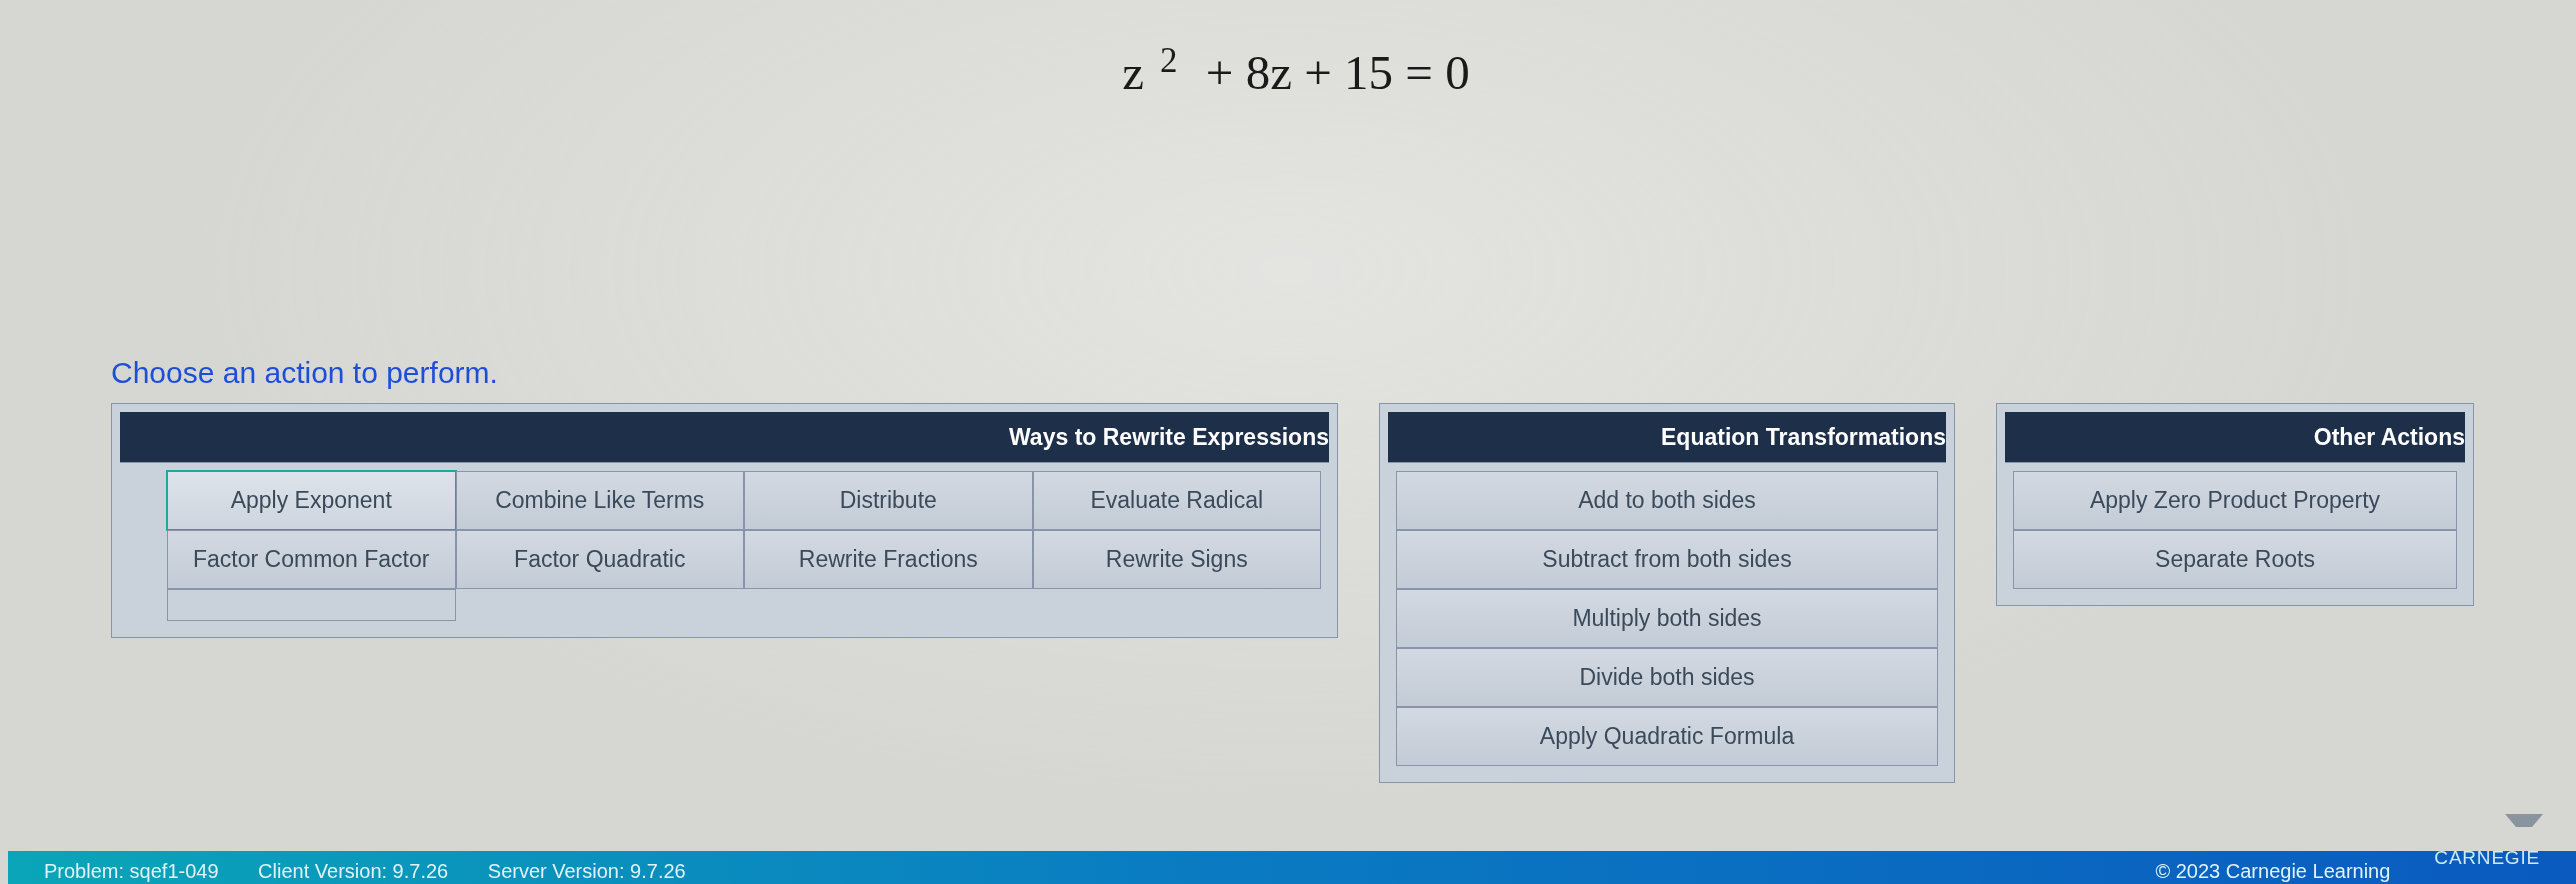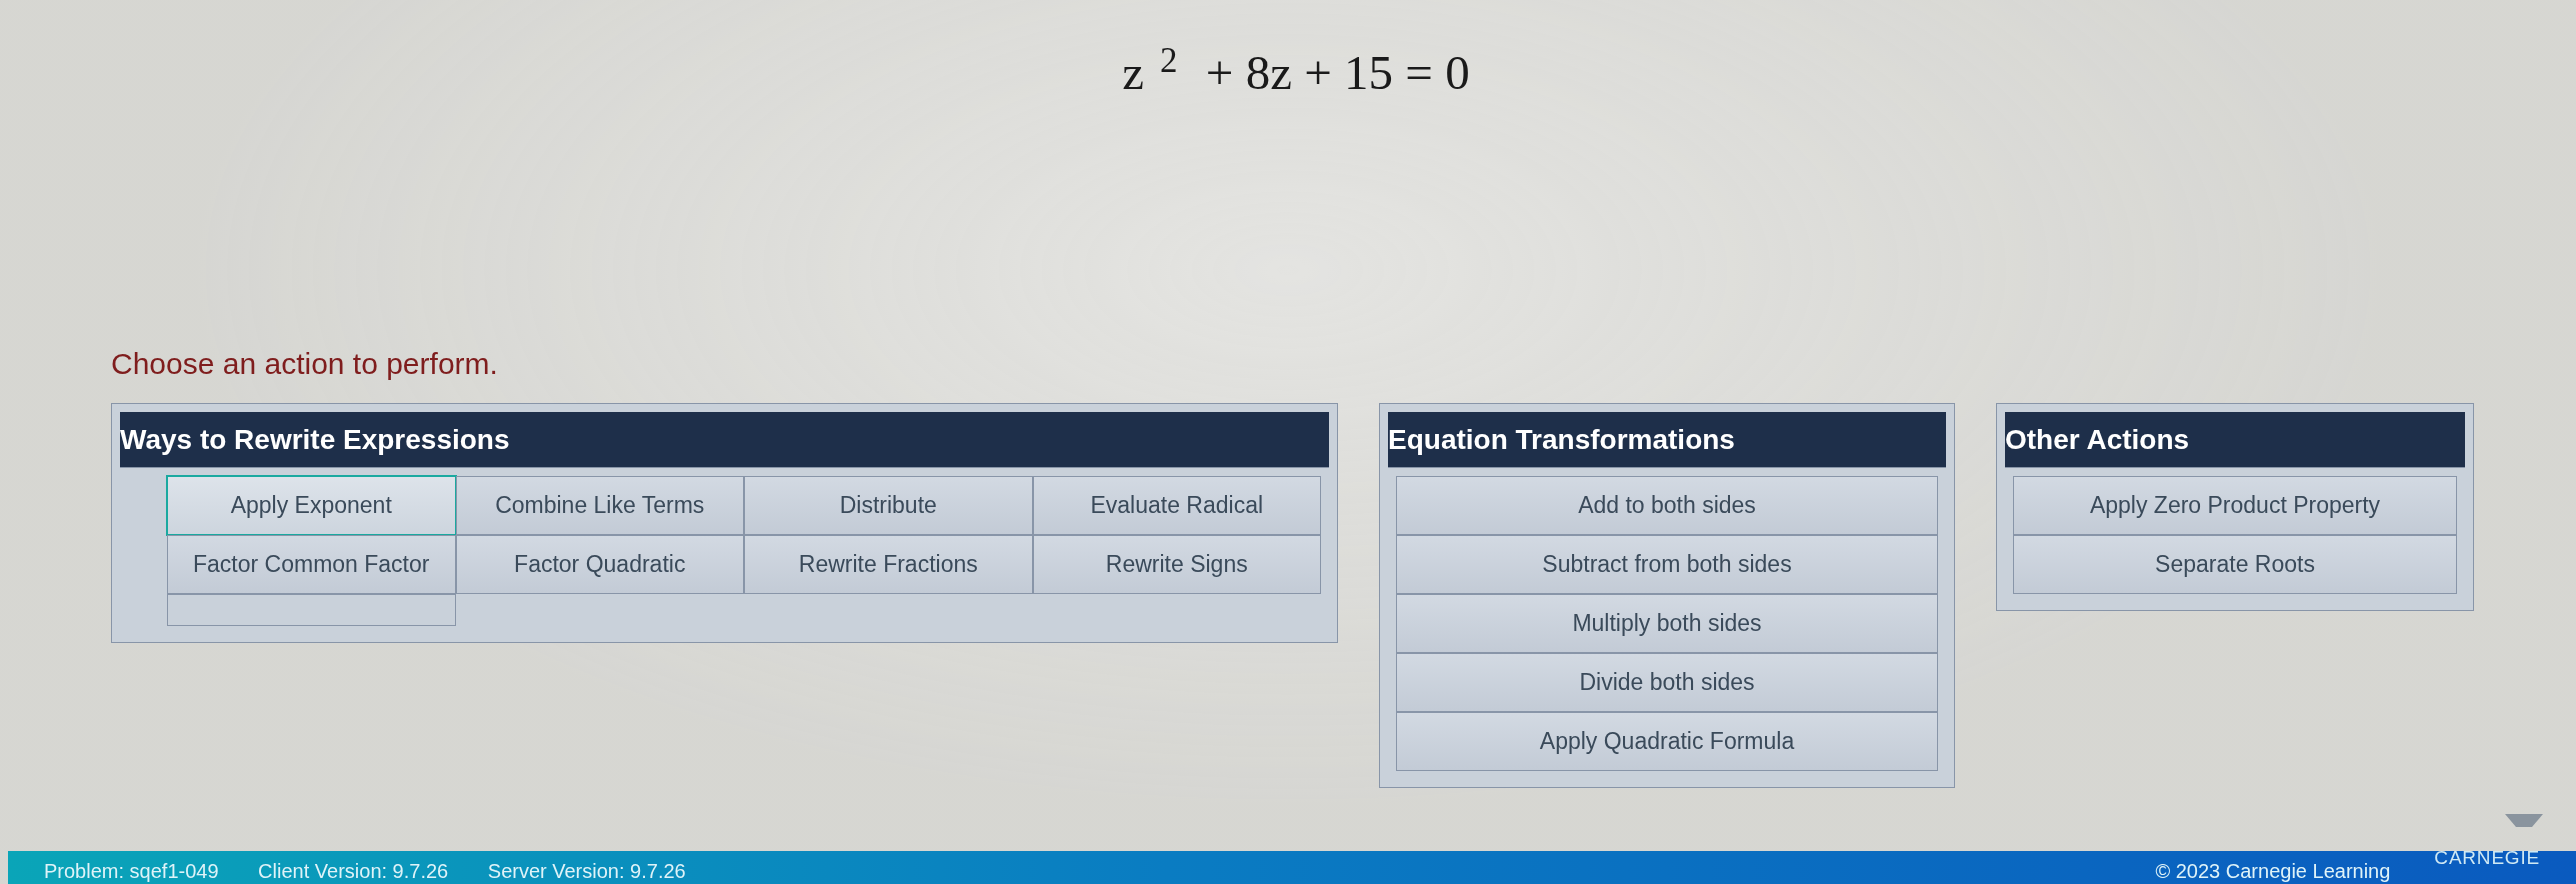--- a/index.html
+++ b/index.html
@@ -18,24 +18,24 @@
       font-size: 49px;
       color: #1a1a1a;
       font-family: 'Times New Roman', serif;
     }
     .equation-area sup {
       font-size: 35px;
       vertical-align: super;
     }
     .prompt {
       position: absolute;
-      top: 331px;
+      top: 340px;
       left: 95px;
       font-size: 30px;
-      color: #7f1d1d;
+      color: #1d4ed8;
     }
     .panels {
       position: absolute;
       top: 387px;
       left: 95px;
       right: 82px;
       display: flex;
       gap: 41px;
       align-items: flex-start;
     }
@@ -43,23 +43,23 @@
       border: 1.6px solid #8895a8;
       background: #c9d1da;
     }
     .panel-rewrite { flex: 0 0 1227px; }
     .panel-transform { flex: 0 0 576px; }
     .panel-other { flex: 0 0 478px; }
     .panel-header {
       background: #1e2f4a;
       color: #fff;
       font-weight: bold;
-      text-align: left;
+      text-align: right;
       padding: 11.5px 0;
-      font-size: 28px;
+      font-size: 23px;
       border-bottom: 1.6px solid #8895a8;
     }
     .grid-2col {
       display: grid;
       grid-template-columns: 1fr 1fr 1fr 1fr;
       margin-left: 39px;
     }
     .grid-1col {
       display: grid;
       grid-template-columns: 1fr;

